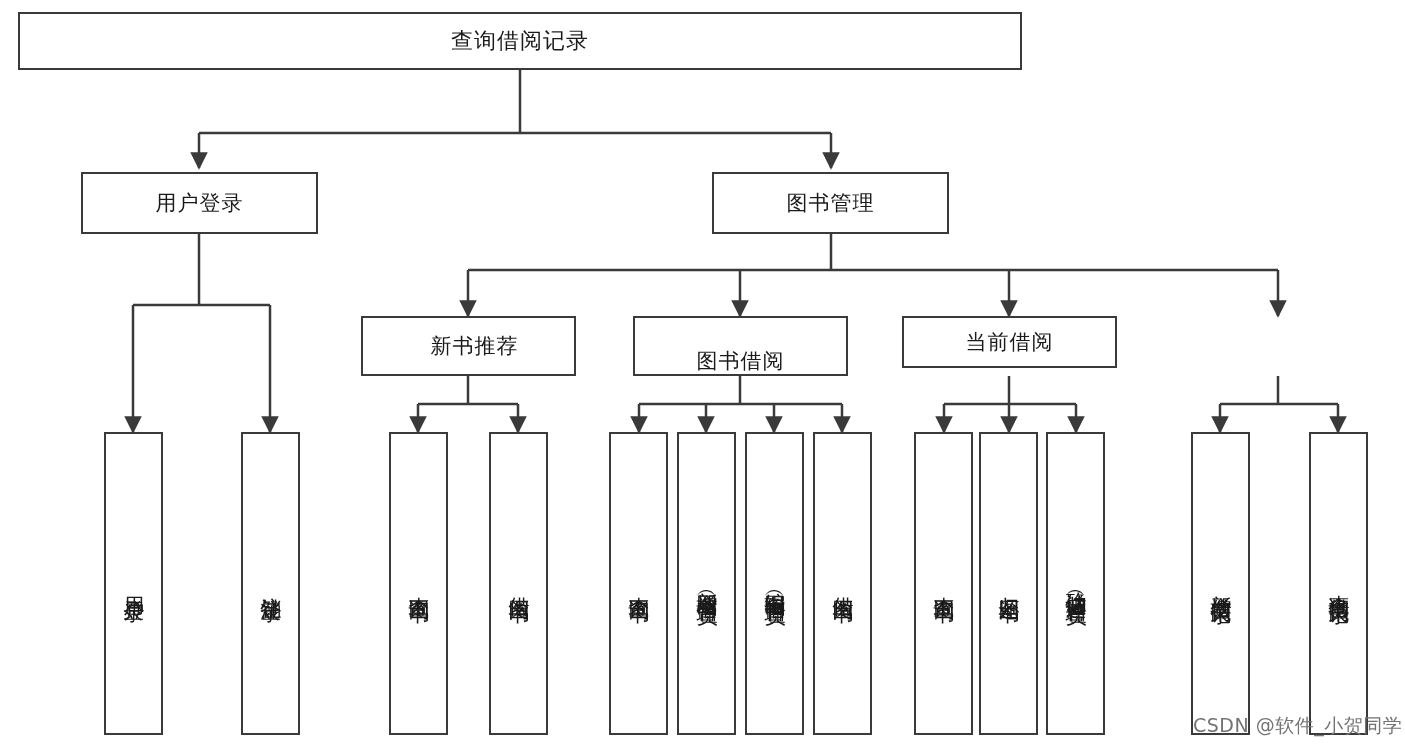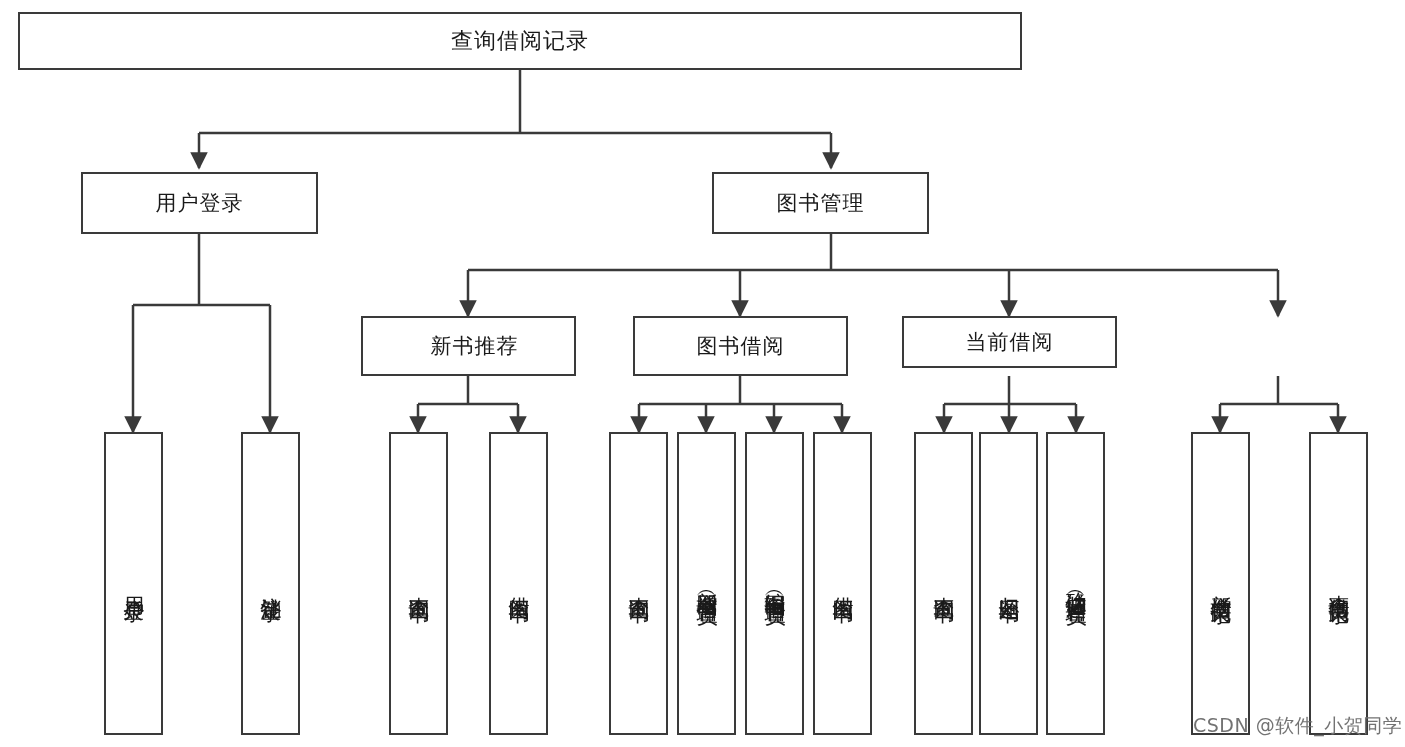--- a/index.html
+++ b/index.html
@@ -118,29 +118,29 @@
   </svg>
 
   <div class="node horiz root" style="left:18px; top:12px; width:1004px; height:58px;">
     <span class="label">查询借阅记录</span>
   </div>
 
   <div class="node horiz" style="left:81px; top:172px; width:237px; height:62px;">
     <span class="label">用户登录</span>
   </div>
 
-  <div class="node horiz" style="left:712px; top:172px; width:217px; height:62px;">
+  <div class="node horiz" style="left:712px; top:172px; width:237px; height:62px;">
     <span class="label">图书管理</span>
   </div>
 
   <div class="node horiz" style="left:361px; top:316px; width:215px; height:60px;padding-left:12px;">
     <span class="label">新书推荐</span>
   </div>
 
-  <div class="node horiz" style="left:633px; top:316px; width:215px; height:60px;">
+  <div class="node horiz" style="left:633px; top:316px; width:215px; height:60px;align-items:flex-end;">
     <span class="label">图书借阅</span>
   </div>
 
   <div class="node horiz" style="left:902px; top:316px; width:215px; height:52px;">
     <span class="label">当前借阅</span>
   </div>
 
 
   <div class="node vert" style="left:104px; top:432px; width:59px; height:303px;">
     <span class="label">用户登录</span>

